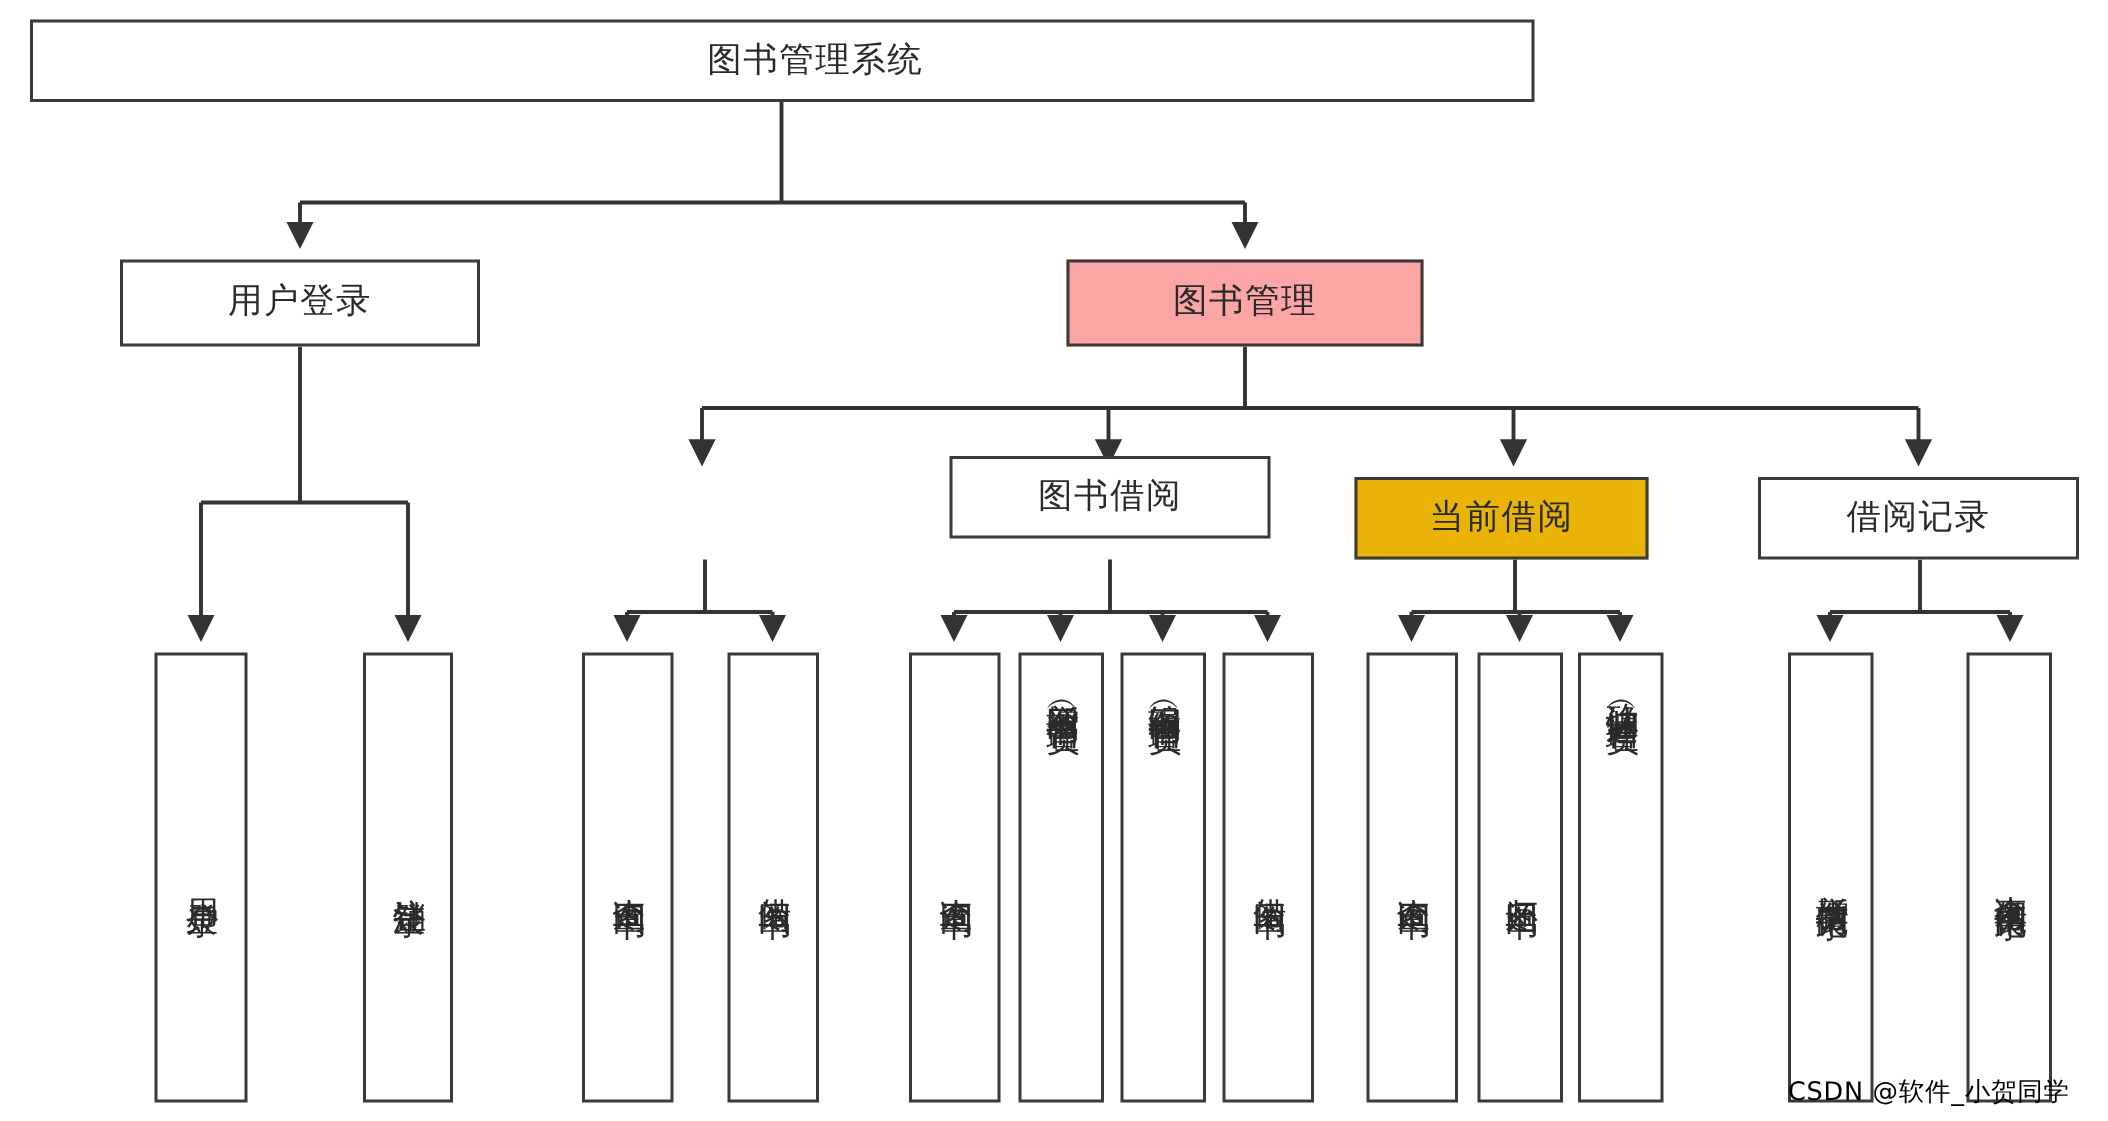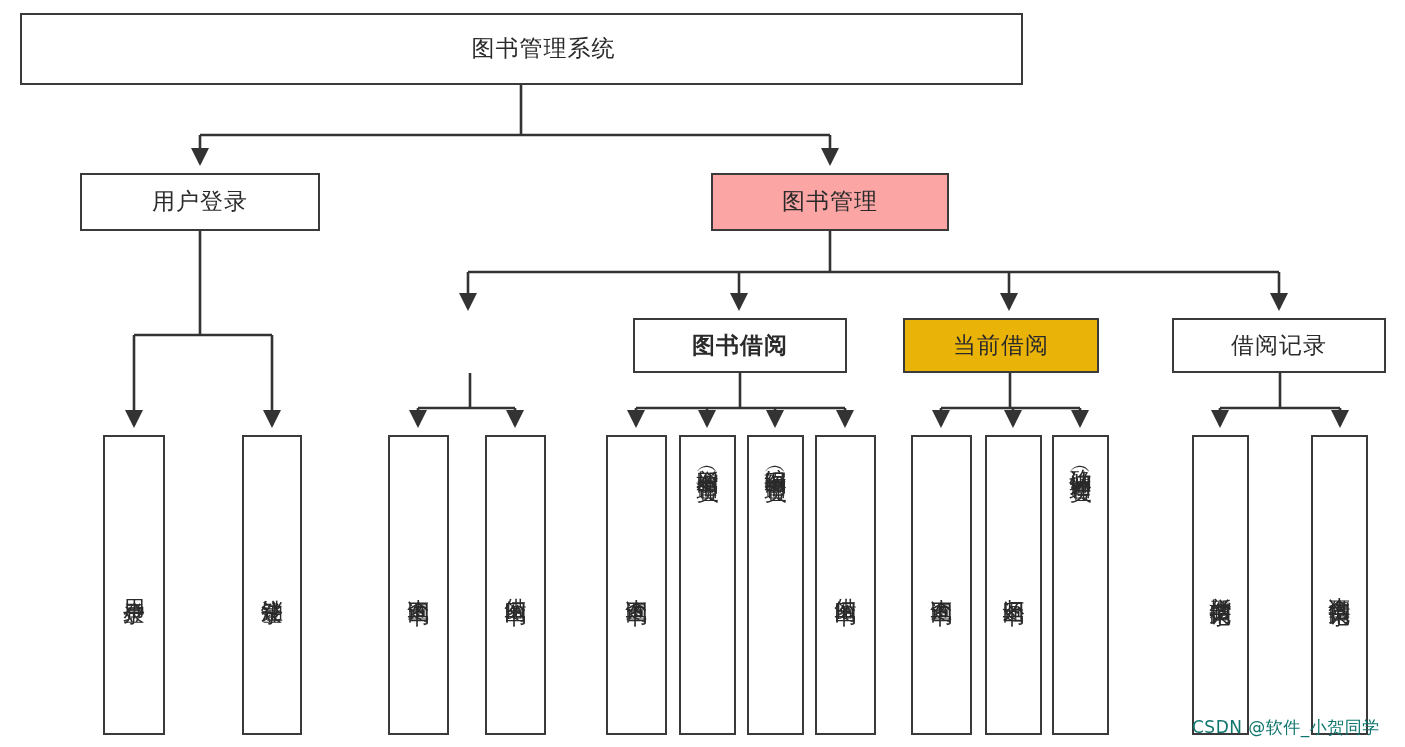--- a/index.html
+++ b/index.html
@@ -133,32 +133,32 @@
     </g>
 
     <g stroke="#333333" stroke-width="2.6" fill="none">
       <path d="M 1280 373 L 1280 408"></path>
       <path d="M 1220 408 L 1340 408"></path>
       <path d="M 1220 408 L 1220 425" marker-end="url(#arrow)"></path>
       <path d="M 1340 408 L 1340 425" marker-end="url(#arrow)"></path>
     </g>
   </svg>
 
-  <div class="node h" id="n-root" style="left: 20px; top: 13px; width: 1003px; height: 72px; border-color: rgb(58, 58, 58); background: rgb(255, 255, 255); padding-left: 44px;">
+  <div class="node h" id="n-root" style="left: 20px; top: 13px; width: 1003px; height: 55px; border-color: rgb(58, 58, 58); background: rgb(255, 255, 255); padding-left: 44px;">
     <span class="label" style="color: rgb(42, 42, 42);">图书管理系统</span>
   </div>
 
   <div class="node h" id="n-l1-0" style="left: 80px; top: 173px; width: 240px; height: 58px; border-color: rgb(58, 58, 58); background: rgb(255, 255, 255);">
     <span class="label" style="color: rgb(42, 42, 42);">用户登录</span>
   </div>
   <div class="node h" id="n-l1-1" style="left: 711px; top: 173px; width: 238px; height: 58px; border-color: rgb(58, 58, 58); background: #fca5a5; text-align: center;">
     <span class="label" style="color: rgb(42, 42, 42);">图书管理</span>
   </div>
 
-  <div class="node h" id="n-l2-1" style="left: 633px; top: 318px; width: 214px; height: 55px; border-color: rgb(58, 58, 58); background: rgb(255, 255, 255); font-weight: bold;">
+  <div class="node h" id="n-l2-1" style="left: 633px; top: 304px; width: 214px; height: 55px; border-color: rgb(58, 58, 58); background: rgb(255, 255, 255);">
     <span class="label" style="color: rgb(42, 42, 42);">图书借阅</span>
   </div>
   <div class="node h" id="n-l2-2" style="left: 903px; top: 318px; width: 196px; height: 55px; border-color: rgb(58, 58, 58); background: #eab308;">
     <span class="label" style="color: rgb(42, 42, 42);">当前借阅</span>
   </div>
   <div class="node h" id="n-l2-3" style="left: 1172px; top: 318px; width: 214px; height: 55px; border-color: rgb(58, 58, 58); background: rgb(255, 255, 255);">
     <span class="label" style="color: rgb(42, 42, 42); text-align: center;">借阅记录</span>
   </div>
 
   <div class="node v mid" id="n-lf-0" style="left: 103px; top: 435px; width: 62px; height: 300px; border-color: rgb(58, 58, 58); background: rgb(255, 255, 255);">
@@ -194,15 +194,15 @@
   <div class="node v" id="n-lf-10" style="left: 1052px; top: 435px; width: 57px; height: 300px; border-color: rgb(58, 58, 58); background: rgb(255, 255, 255);">
     <span class="label" style="color: rgb(42, 42, 42);">确认归还（管理员）</span>
   </div>
   <div class="node v mid" id="n-lf-11" style="left: 1192px; top: 435px; width: 57px; height: 300px; border-color: rgb(58, 58, 58); background: rgb(255, 255, 255);">
     <span class="label" style="color: rgb(42, 42, 42);">新增借阅记录</span>
   </div>
   <div class="node v mid" id="n-lf-12" style="left: 1311px; top: 435px; width: 57px; height: 300px; border-color: rgb(58, 58, 58); background: rgb(255, 255, 255);">
     <span class="label" style="color: rgb(42, 42, 42);">查询借阅记录</span>
   </div>
 
-  <div class="watermark" style="left: 1192px; top: 716px; color: #0f766e;">CSDN @软件_小贺同学</div>
+  <div class="watermark" style="left: 1192px; top: 716px; color: #000000;">CSDN @软件_小贺同学</div>
 
 </div>
 
 </body></html>

